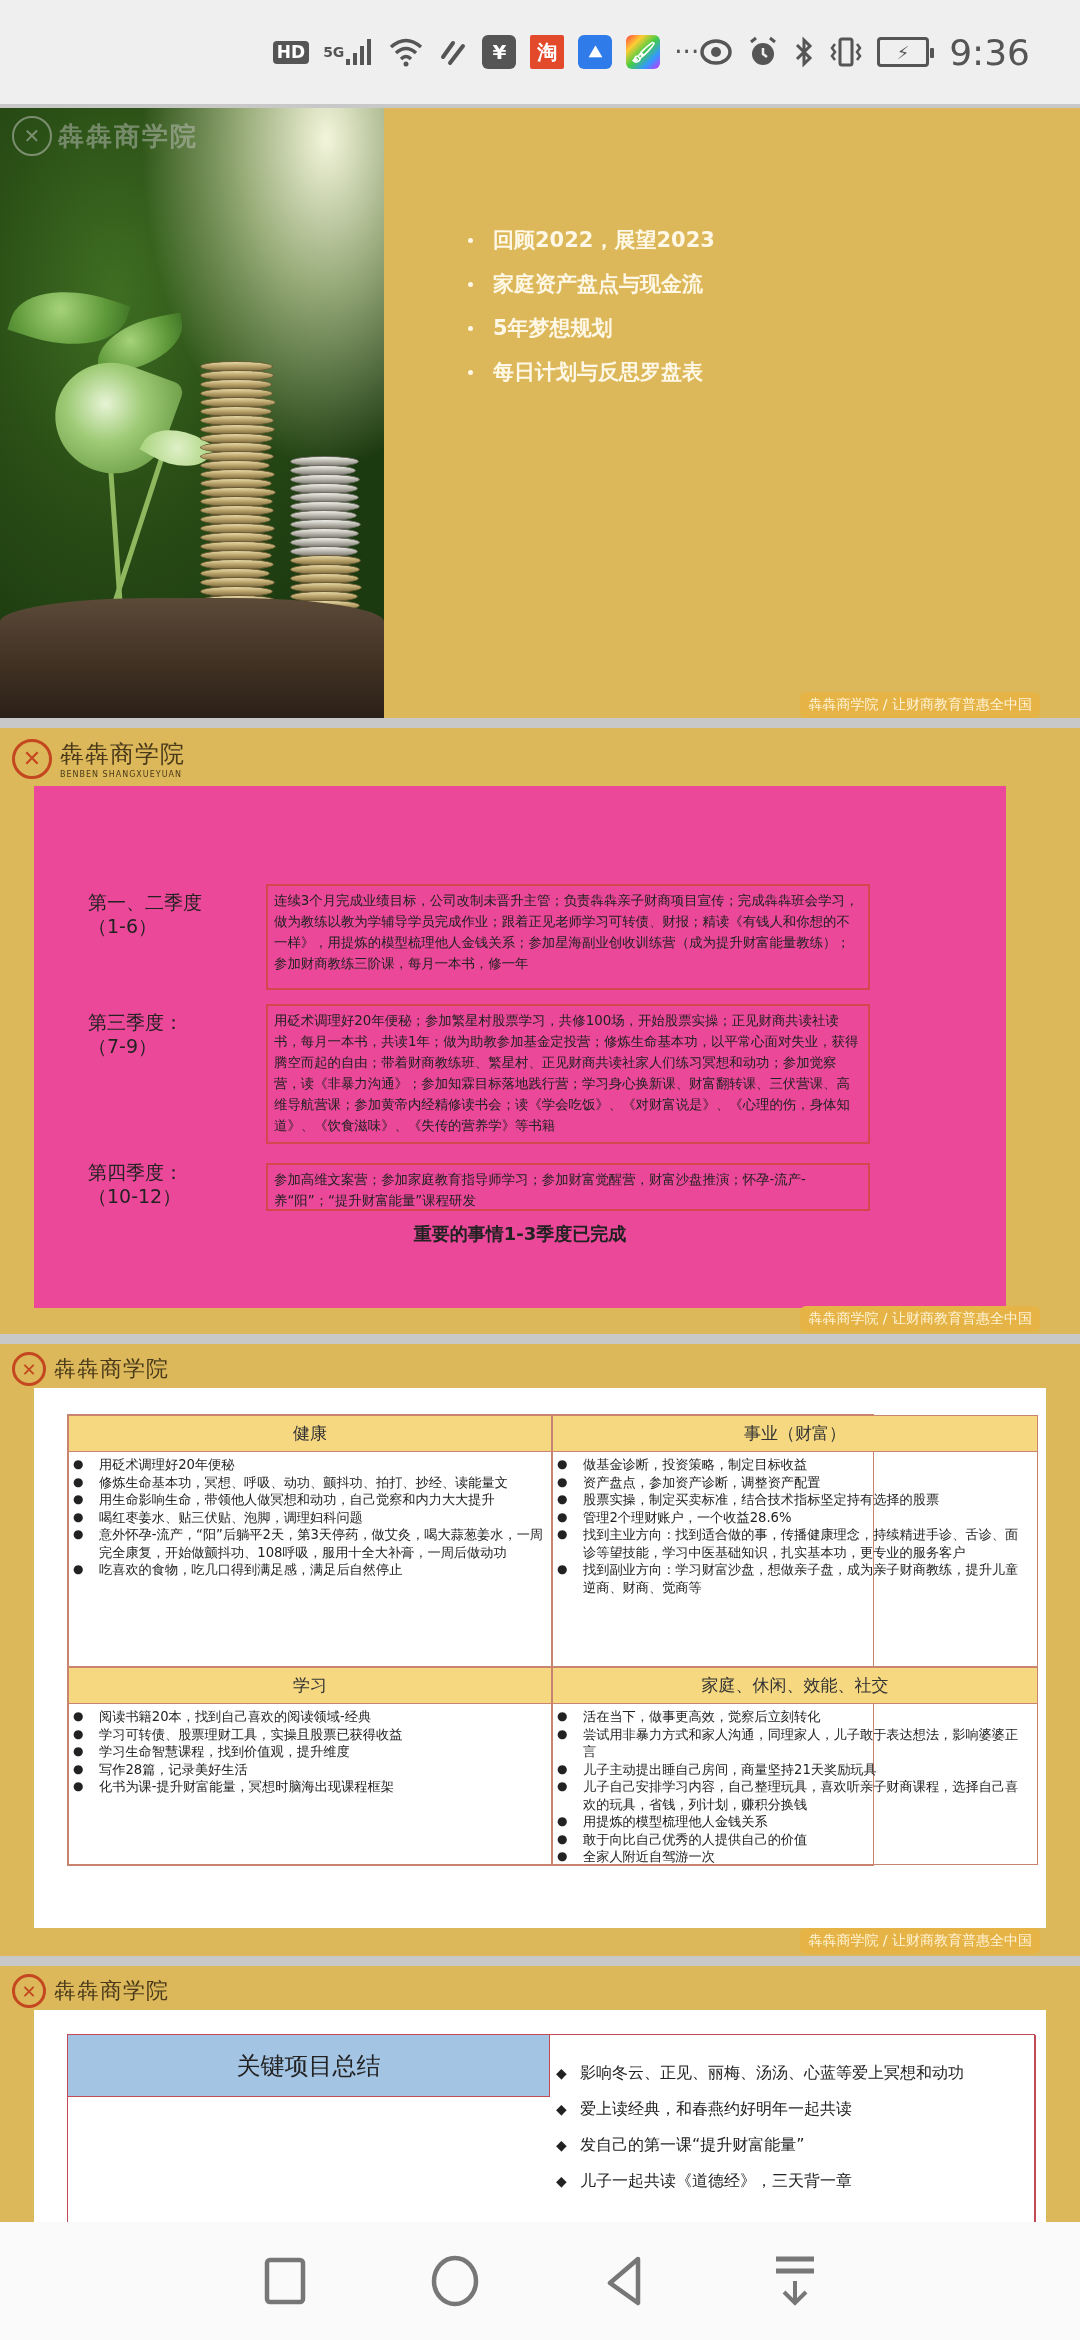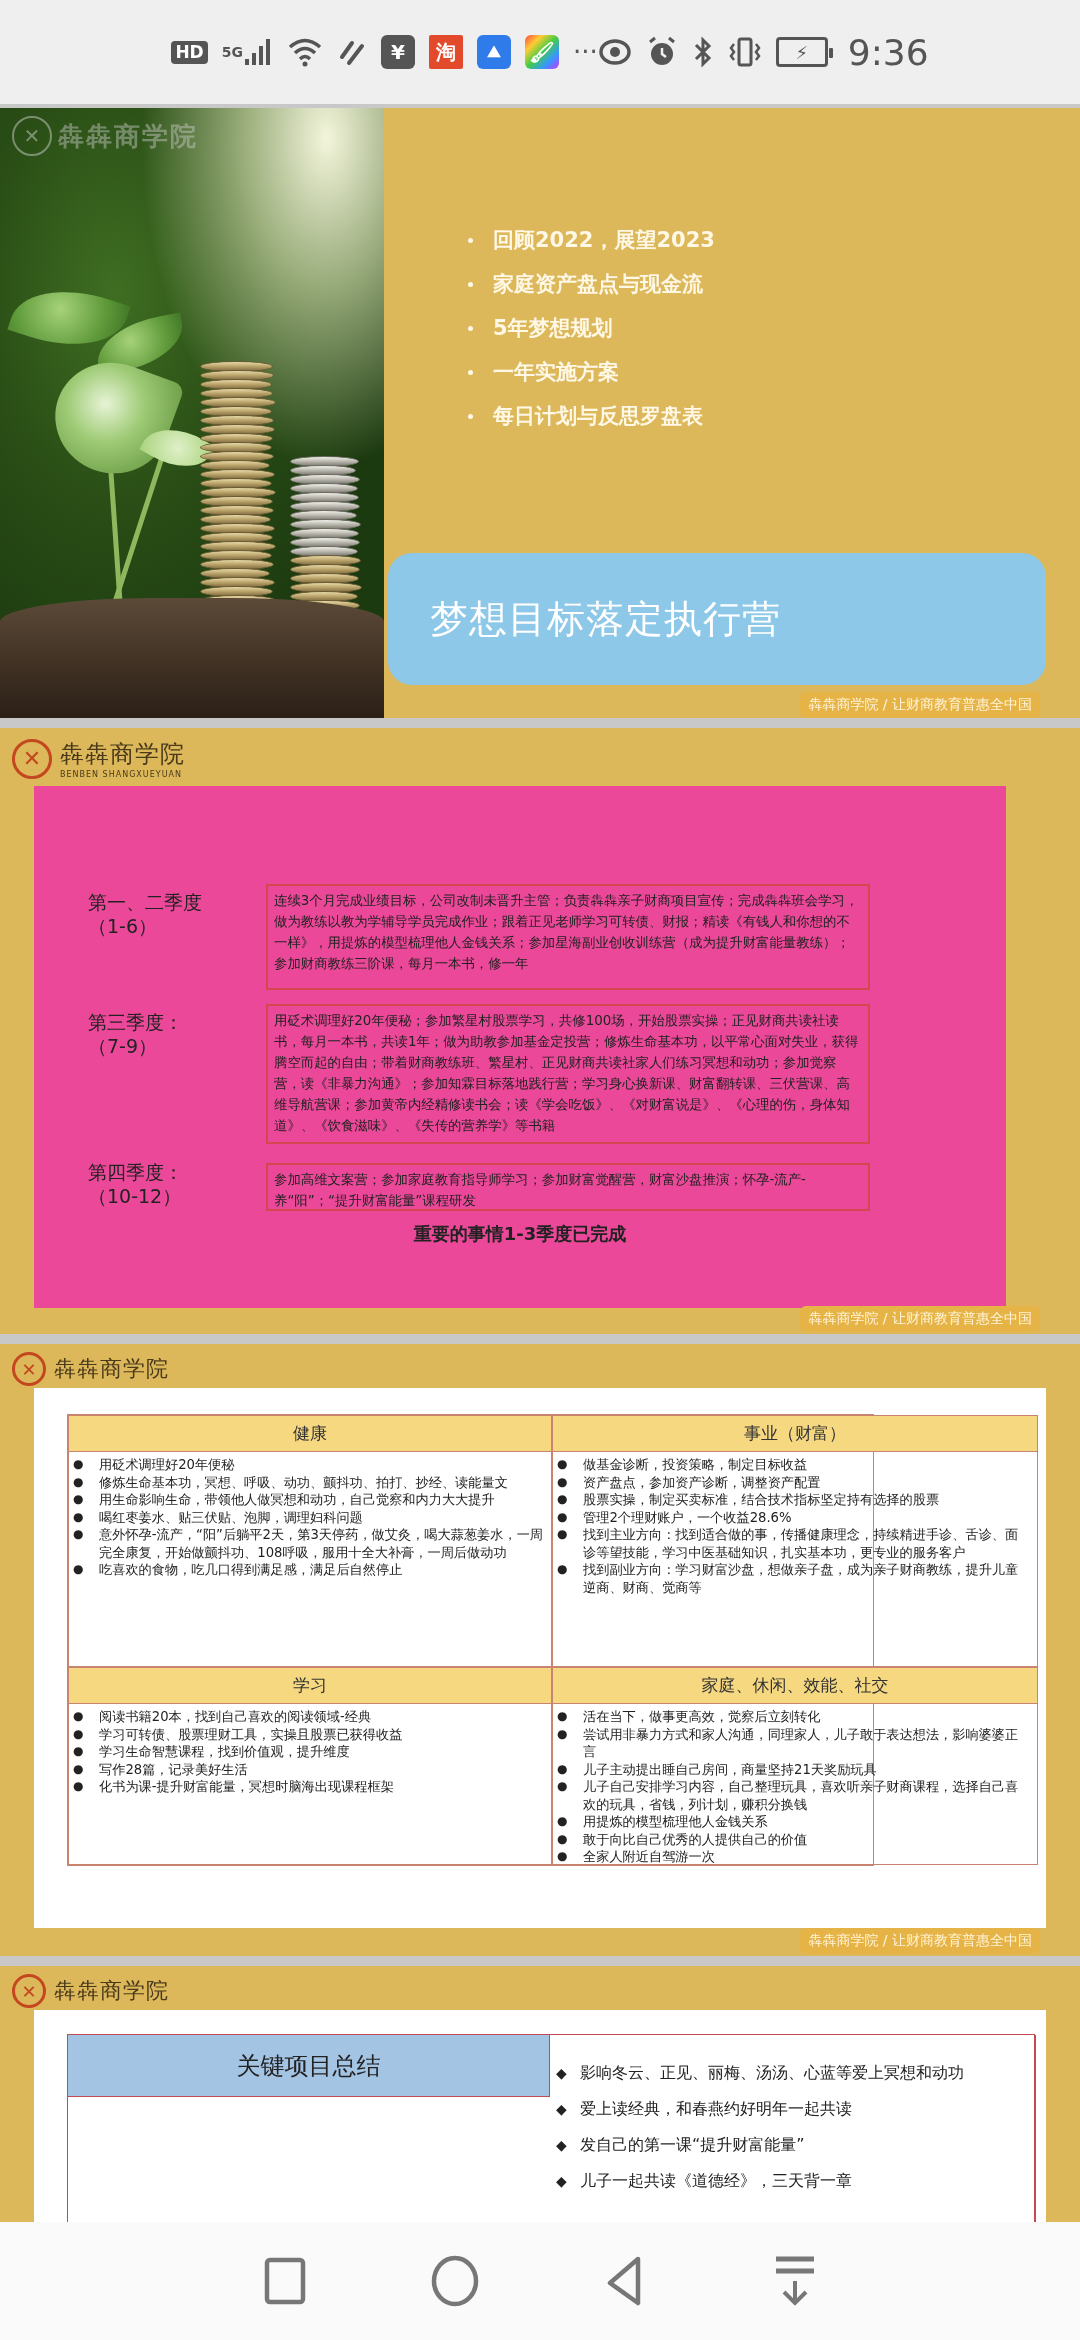--- a/index.html
+++ b/index.html
@@ -1,17 +1,17 @@
 <!DOCTYPE html>
 <html><head>
 <meta charset="utf-8">
 <style>
   * { box-sizing: border-box; margin: 0; padding: 0; }
   html, body { width: 1080px; height: 2340px; overflow: hidden; background: #c8c8c8; font-family: "DejaVu Sans", "Liberation Sans", sans-serif; }
-  .status-bar { position: absolute; left: 0; top: 0; width: 1080px; height: 104px; background: #efefef; display: flex; align-items: center; justify-content: center; padding: 0 50px 0 70px; color: #555; }
+  .status-bar { position: absolute; left: 0; top: 0; width: 1080px; height: 104px; background: #efefef; display: flex; align-items: center; justify-content: flex-end; padding: 0 50px 0 70px; color: #555; }
   .sb-left, .sb-right { display: flex; align-items: center; gap: 14px; }
   .sb-icon { font-size: 30px; color: #555; line-height: 1; display: inline-flex; align-items: center; justify-content: center; }
   .sb-hd { background: #555; color: #fff; font-size: 17px; font-weight: bold; border-radius: 4px; padding: 3px 4px; }
   .sb-5g { font-size: 14px; font-weight: bold; }
   .sb-app { width: 34px; height: 34px; border-radius: 6px; color: #fff; font-size: 20px; font-weight: bold; }
   .sb-time { font-size: 36px; color: #555; margin-left: 6px; }
   .battery { width: 52px; height: 30px; border: 3px solid #555; border-radius: 4px; position: relative; display: flex; align-items: center; justify-content: center; font-size: 18px; }
   .battery::after { content: ""; position: absolute; right: -8px; top: 8px; width: 4px; height: 10px; background: #555; border-radius: 1px; }
 
   .page { position: absolute; left: 0; top: 104px; width: 1080px; }
@@ -215,30 +215,23 @@
       <li>
           <span class="dot"></span>
           <span>家庭资产盘点与现金流</span>
         </li>
       <li>
           <span class="dot"></span>
           <span>5年梦想规划</span>
         </li>
       <li>
           <span class="dot"></span>
-          <span>一年实施方案</span>
-        </li>
-      <li>
-          <span class="dot"></span>
           <span>每日计划与反思罗盘表</span>
         </li>
     </ul>
-    <div class="title-box">
-      <span>梦想目标落定执行营</span>
-    </div>
     <div class="footer-tag" style="top:584px;">犇犇商学院 /  让财商教育普惠全中国</div>
   </div>
 
   <div class="slide s2">
     <div class="logo">
       <span class="logo-mark">✕</span>
       <div class="logo-text-wrap">
         <span class="logo-cn">犇犇商学院</span>
         <span class="logo-en">BENBEN SHANGXUEYUAN</span>
       </div>

